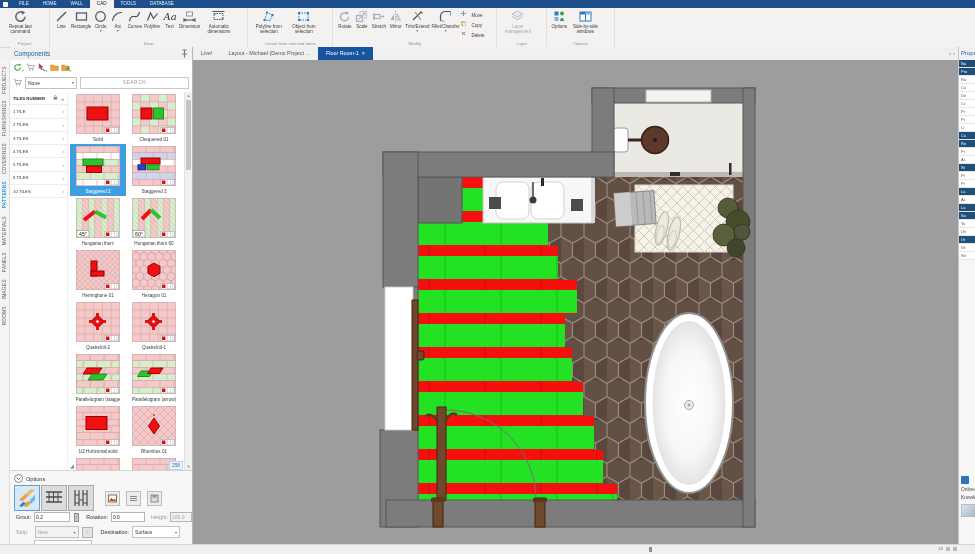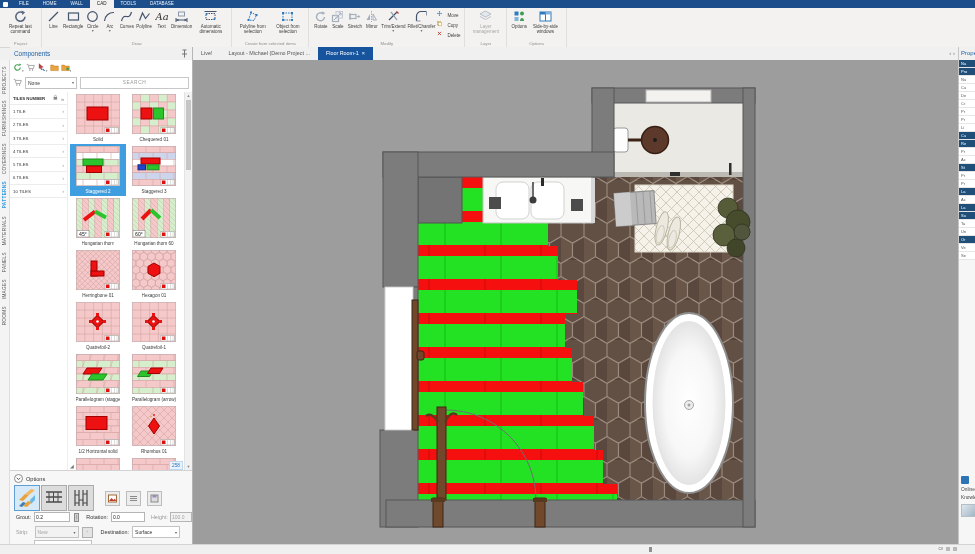--- a/index.html
+++ b/index.html
@@ -4,21 +4,21 @@
 <style>
   html,body{margin:0;padding:0;background:#666;}
   #app{position:relative;width:975px;height:554px;background:#f0f0f0;font-family:"Liberation Sans",sans-serif;overflow:hidden;font-size:6px;color:#333;}
   
   .titlebar{position:absolute;left:0;top:0;right:0;height:8px;background:#1b4e8b;display:flex;align-items:stretch;}
   .applogo{width:5px;height:5px;background:#fff;margin:1.5px 4px 0 3px;border-radius:1px;}
   .menu-item{color:#eaf1f9;font-size:4.6px;line-height:8px;padding:0 7px;cursor:default;}
   .menu-item.active{background:#f3f2f1;color:#1b1b1b;}
   
   .ribbon{position:absolute;left:0;top:8px;right:0;height:39px;background:#f3f2f1;border-bottom:1px solid #d6d6d6;display:flex;align-items:stretch;overflow:hidden;}
-  .rgroup{position:relative;display:flex;align-items:flex-start;padding:1px 3px 7px 3px;border-right:1px solid #e0dfde;}
+  .rgroup{position:relative;display:flex;align-items:flex-start;padding:1px 11px 7px 3px;border-right:1px solid #e0dfde;}
   .rcaption{position:absolute;bottom:1px;left:0;right:0;text-align:center;font-size:4.3px;color:#909090;white-space:nowrap;}
   .rbtn{display:flex;flex-direction:column;align-items:center;min-width:15px;max-width:33px;padding:1px;font-size:4.5px;line-height:1.12;text-align:center;color:#3c3c3c;}
   .rbtn svg{width:13px;height:13px;flex:none;margin-bottom:1px;}
   .rbtn .caret{font-size:4px;color:#777;line-height:1;}
   .rbtn.disabled{color:#a8a8a8;}
   .rstack{display:flex;flex-direction:column;justify-content:flex-start;gap:2px;padding:2px 1px;}
   .rstack .srow{display:flex;align-items:center;gap:2px;font-size:4.5px;color:#3c3c3c;}
   .rstack svg{width:8px;height:8px;}
   
   .tabbar{position:absolute;left:193px;top:47px;width:765px;height:13px;background:#f0f0f0;display:flex;align-items:stretch;border-bottom:1px solid #c9c9c9;}

